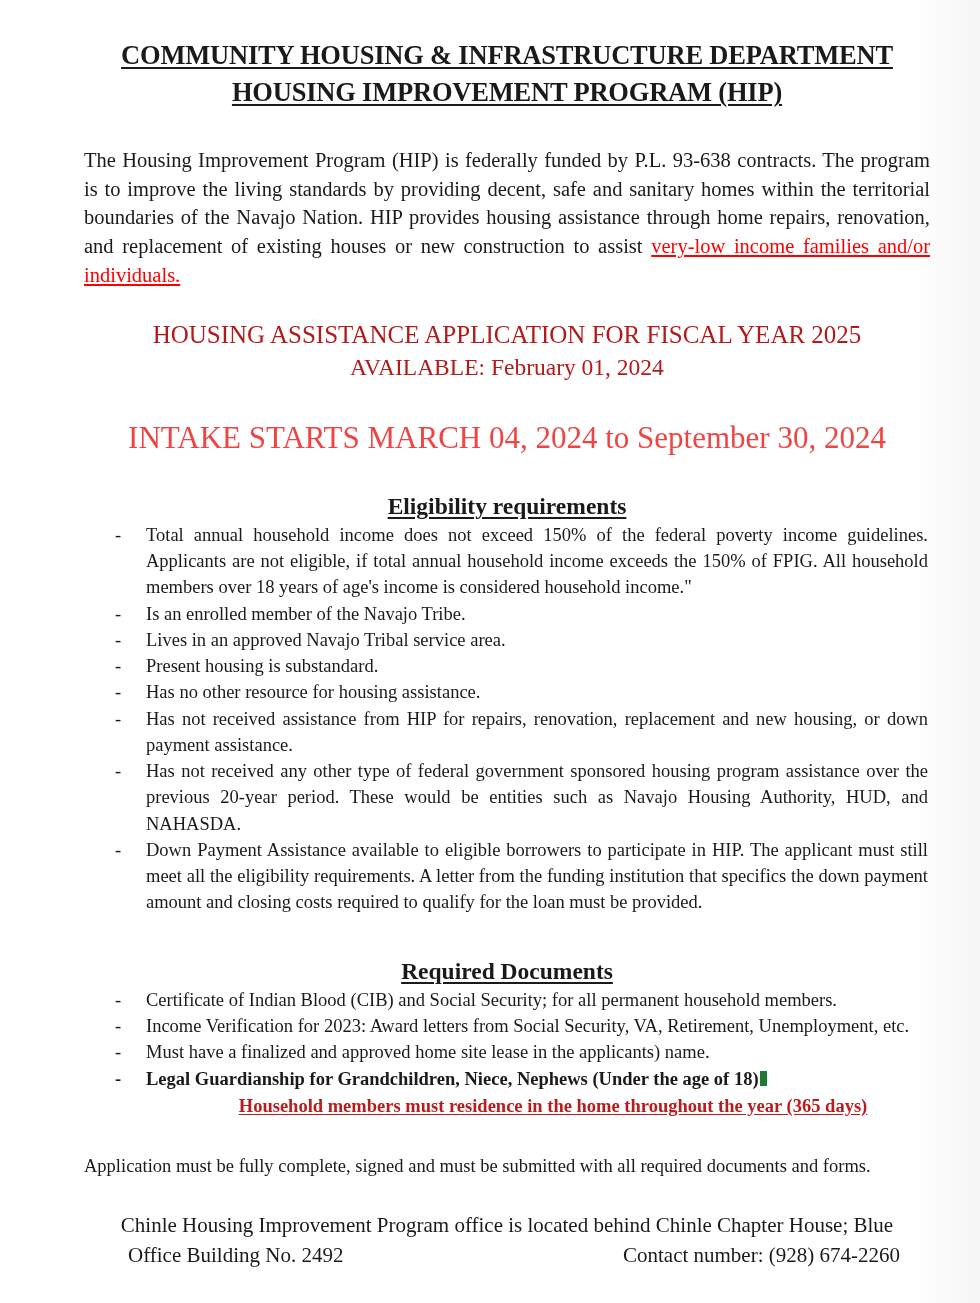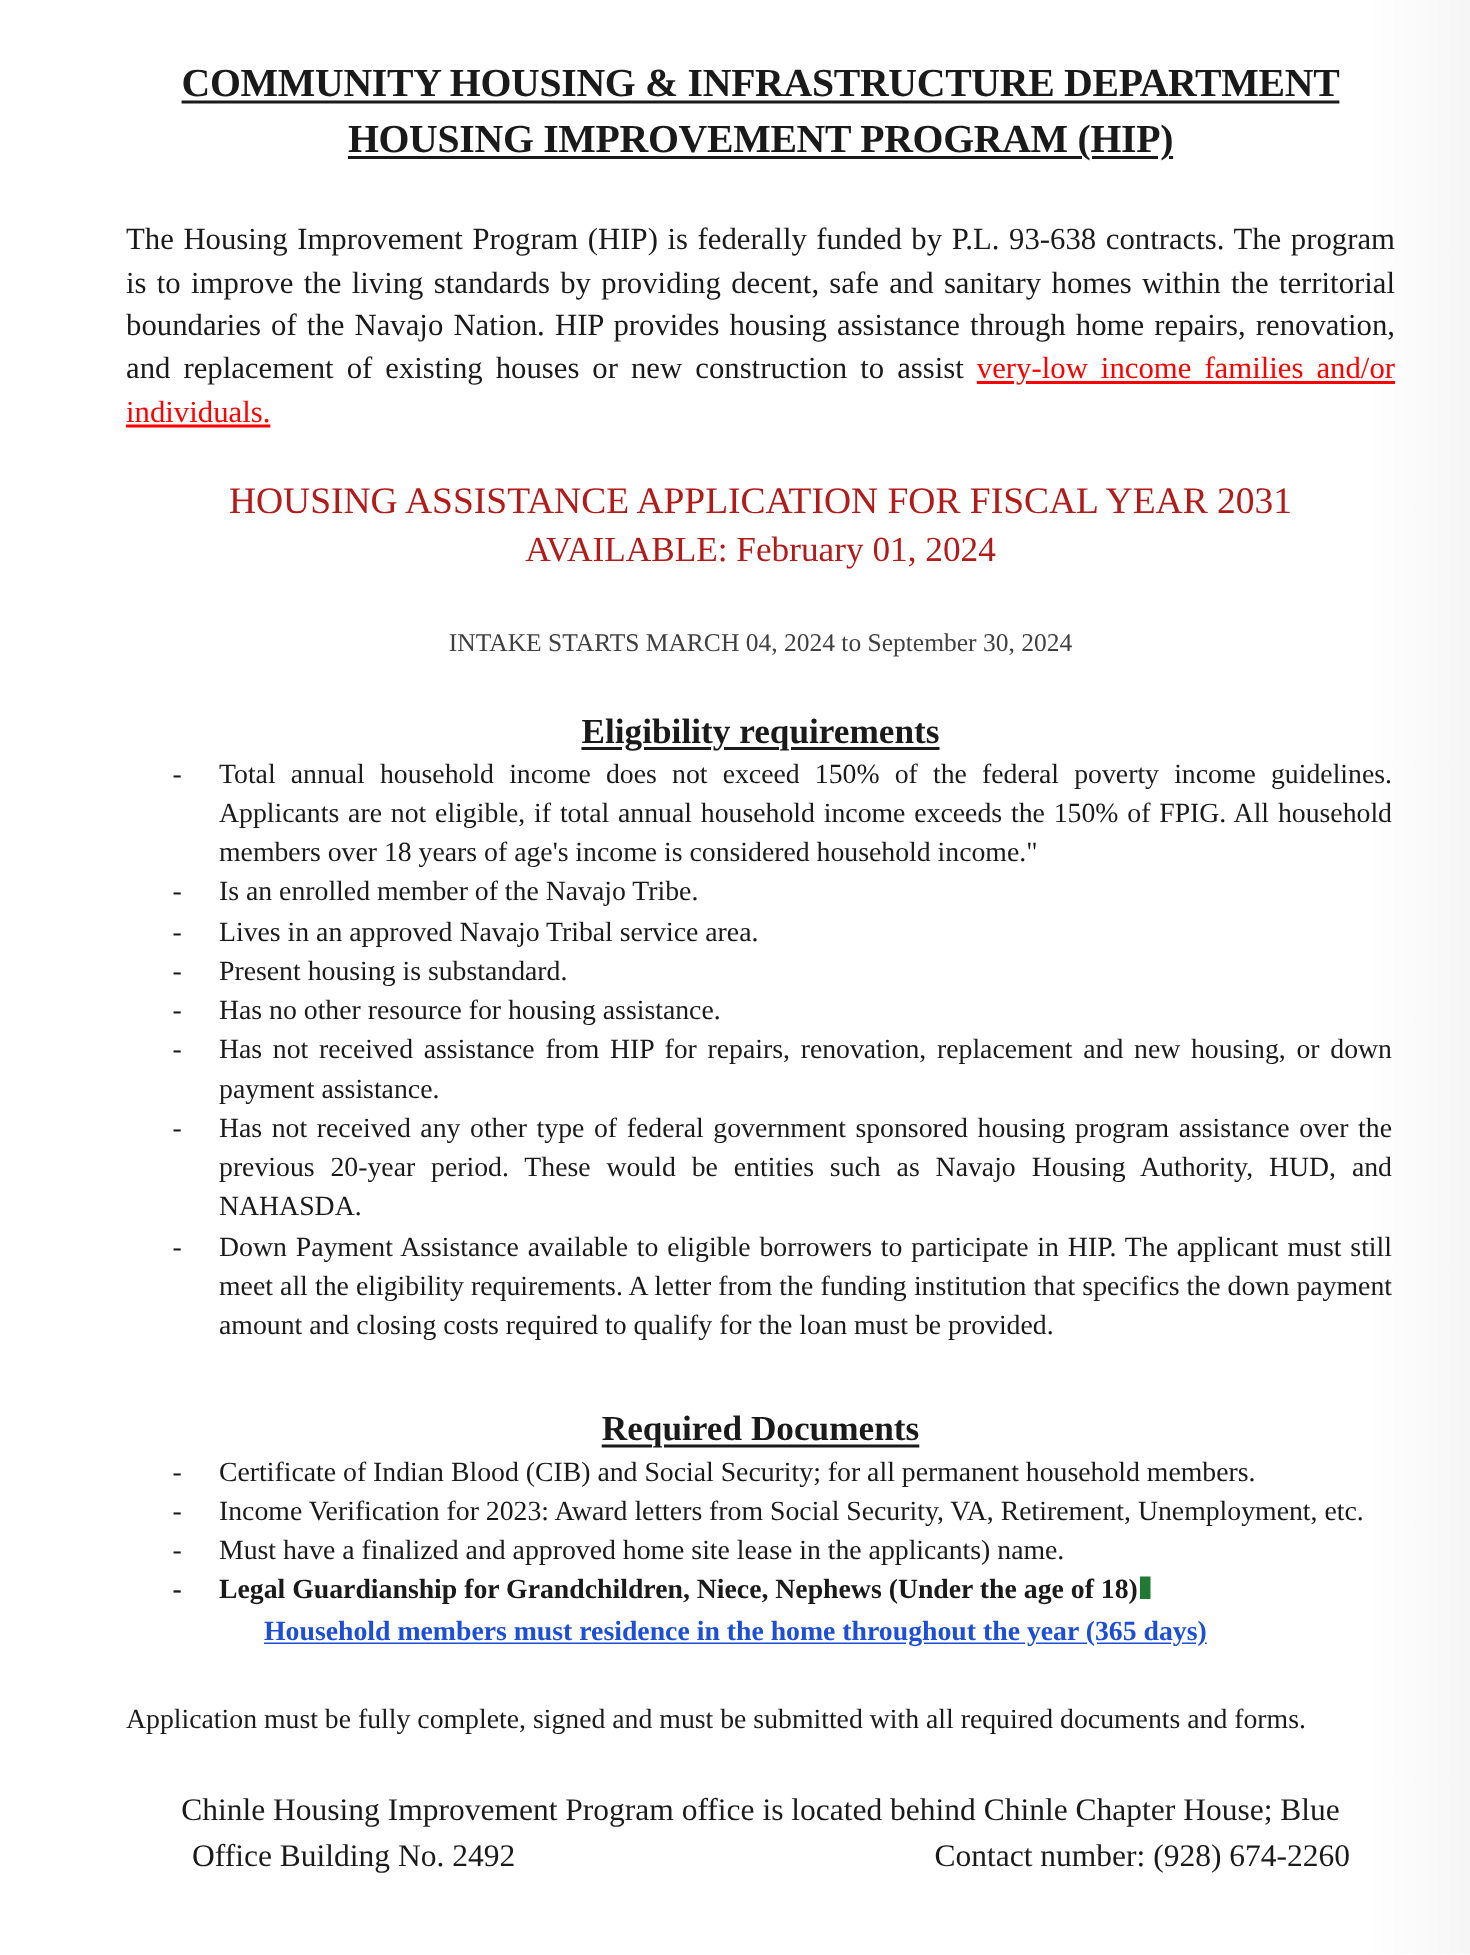--- a/index.html
+++ b/index.html
@@ -91,22 +91,22 @@
     margin: 4px 0 0 0;
     color: #1a1a1a;
     padding: 0 6px;
   }
   .website {
     color: #ff0000;
   }
   .intake {
     margin: 36px 0 0 0;
     text-align: center;
-    color: #404040;
-    font-size: 17px;
+    color: #ef4444;
+    font-size: 31px;
     line-height: 1.3;
   }
 
   
   .section-heading {
     text-align: center;
     font-weight: bold;
     font-size: 23.5px;
     margin: 34px 0 2px 0;
   }
@@ -149,24 +149,25 @@
     display: inline-block;
     width: 7px;
     height: 15px;
     background: #1f7a33;
     vertical-align: -1px;
     margin-left: 1px;
   }
   .red-note {
     margin: 2px 0 0 0;
     padding-left: 92px;
-    color: #1d4ed8;
+    color: #b91c1c;
     font-weight: bold;
     font-size: 18.5px;
     line-height: 1.4;
+    text-align: center;
   }
   .red-note span {
     text-decoration: underline;
     text-underline-offset: 2px;
   }
 
   
   .closing {
     margin: 34px 0 0 0;
     font-size: 18.5px;
@@ -200,21 +201,21 @@
   <div class="content">
 
     <h1 class="doc-title">
       <span class="tline">COMMUNITY HOUSING &amp; INFRASTRUCTURE DEPARTMENT</span>
       <span class="title-line2"><span class="tline">HOUSING IMPROVEMENT PROGRAM (HIP)</span></span>
     </h1>
 
     <p class="intro"><span>The Housing Improvement Program (HIP) is federally funded by P.L. 93-638 contracts. The program is to improve the living standards by providing decent, safe and sanitary homes within the territorial boundaries of the Navajo Nation. HIP provides housing assistance through home repairs, renovation, and replacement of existing houses or new construction to assist </span><span class="red-underline">very-low income families and/or individuals.</span></p>
 
     <div class="announce">
-      <div class="announce-main">HOUSING ASSISTANCE APPLICATION FOR FISCAL YEAR 2031</div>
+      <div class="announce-main">HOUSING ASSISTANCE APPLICATION FOR FISCAL YEAR 2025</div>
       <div class="announce-sub">AVAILABLE: February 01, 2024</div>
     </div>
 
     <div class="intake">INTAKE STARTS MARCH 04, 2024 to September 30, 2024</div>
 
     <div class="section-heading"><span>Eligibility requirements</span></div>
     <ul class="bullets">
       <li class="bullet"><span class="dash">-</span><span class="btext">Total annual household income does not exceed 150% of the federal poverty income guidelines. Applicants are not eligible, if total annual household income exceeds the 150% of FPIG. All household members over 18 years of age's income is considered household income."</span></li>
       <li class="bullet nojustify"><span class="dash">-</span><span class="btext">Is an enrolled member of the Navajo Tribe.</span></li>
       <li class="bullet nojustify"><span class="dash">-</span><span class="btext">Lives in an approved Navajo Tribal service area.</span></li>

